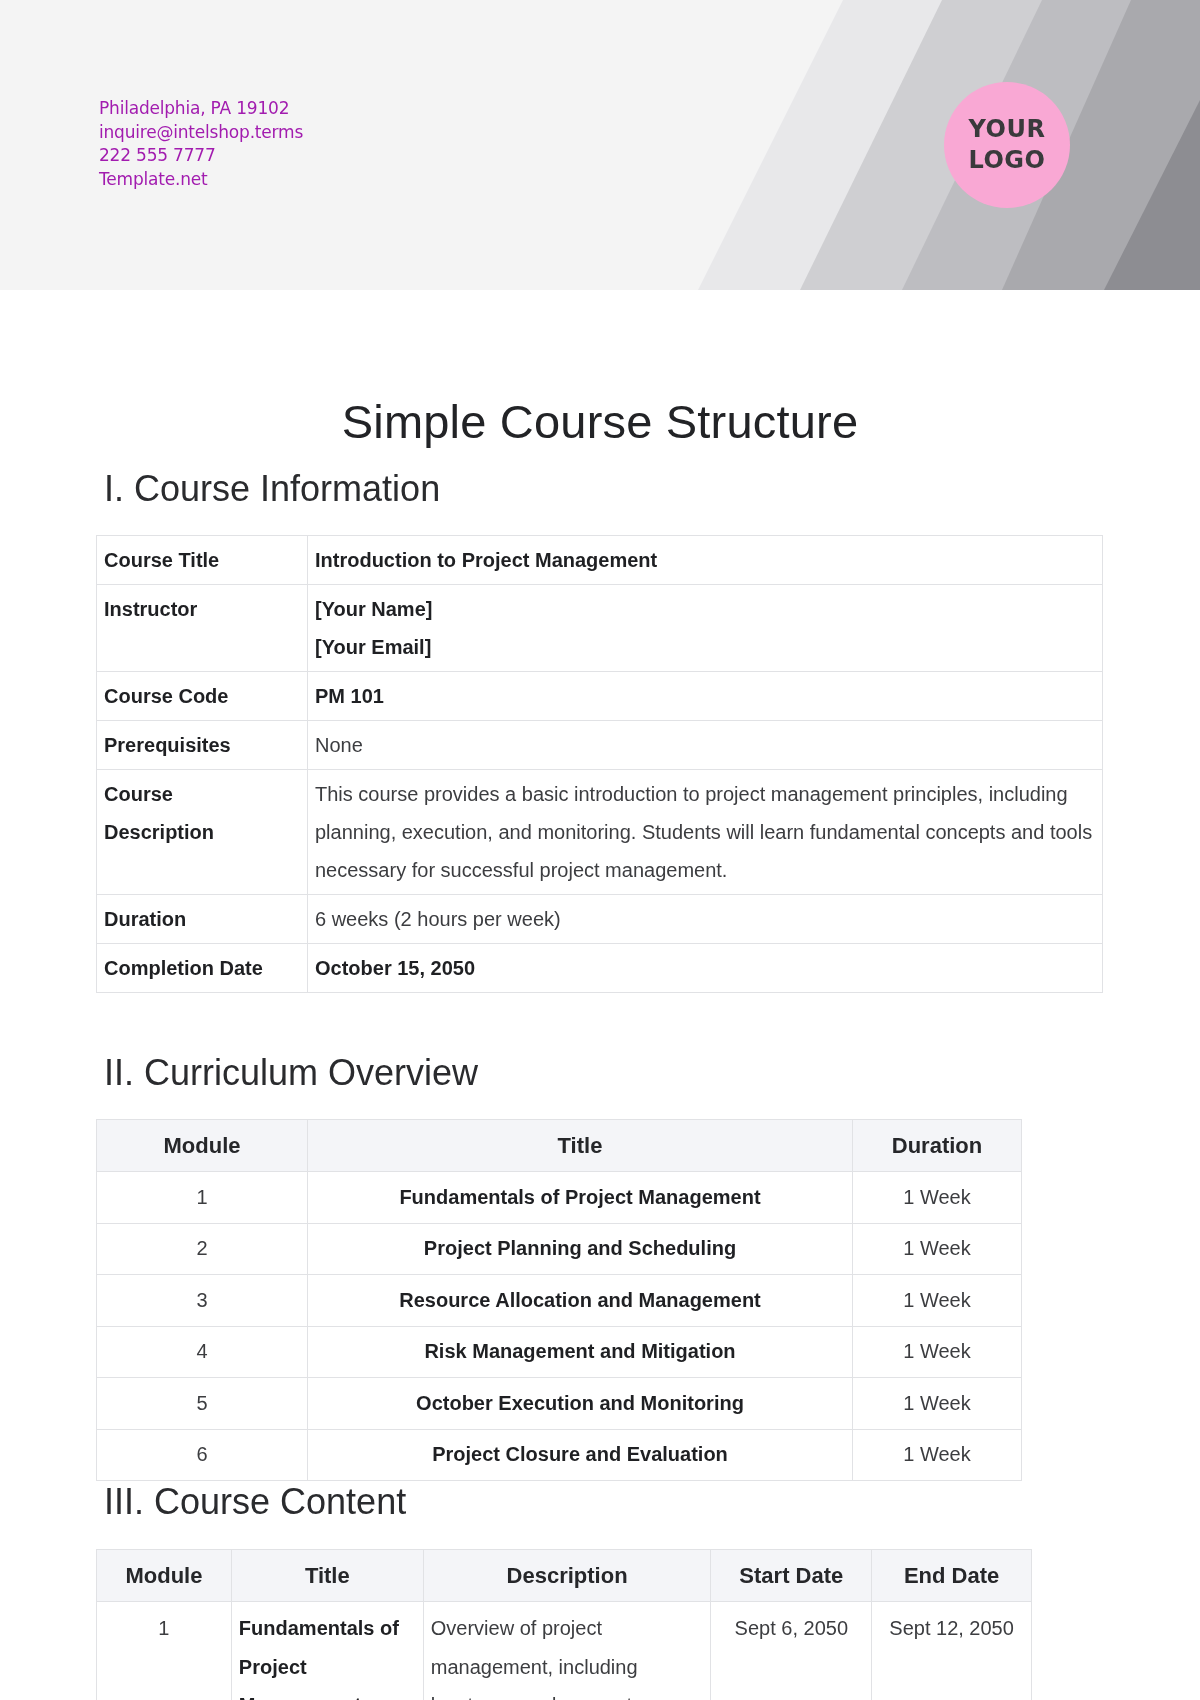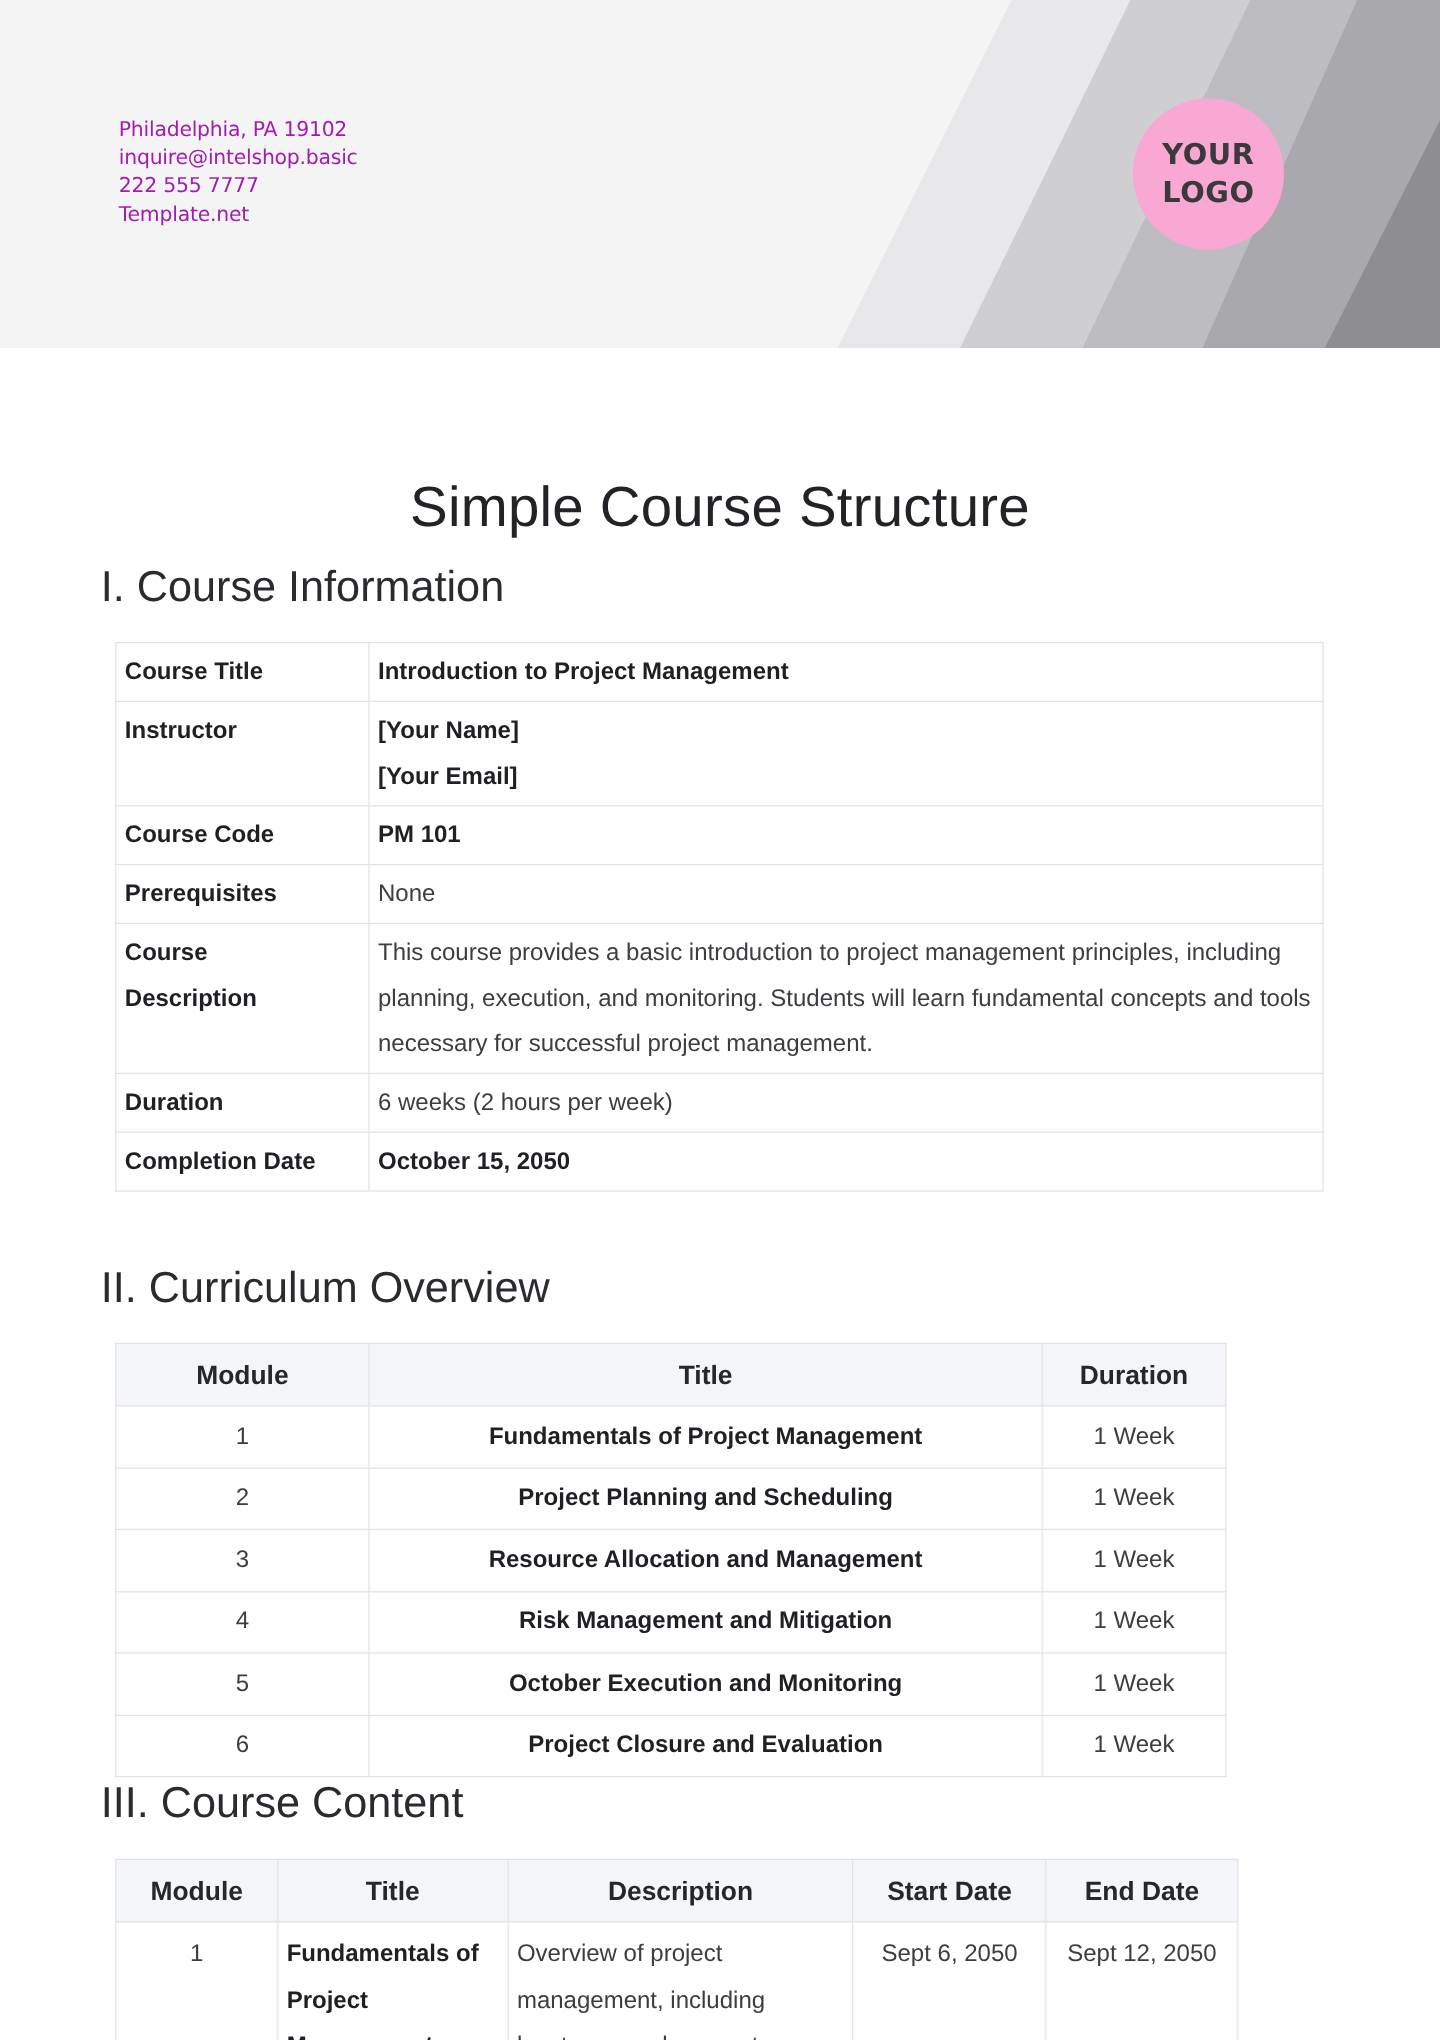--- a/index.html
+++ b/index.html
@@ -23,21 +23,21 @@
       display: flex; flex-direction: column; align-items: center; justify-content: center;
       font-family: "DejaVu Sans", sans-serif; font-weight: bold; font-size: 24px;
       line-height: 31px; color: #3a3a3c; letter-spacing: 0.5px;
     }
 
     .doc-title {
       position: absolute; left: 0; top: 394px; width: 1200px; text-align: center;
       font-size: 47px; font-weight: 500; color: #222326; letter-spacing: 0.2px;
     }
     .section-heading {
-      position: absolute; left: 84px; font-size: 36px; font-weight: normal; color: #2a2b2e;
+      position: absolute; left: 104px; font-size: 36px; font-weight: normal; color: #2a2b2e;
     }
     .h1 { top: 468px; }
     .h2 { top: 1052px; }
     .h3 { top: 1481px; }
 
     table { border-collapse: collapse; position: absolute; font-size: 20px; }
     td, th { border: 1.5px solid #e1e2e5; vertical-align: top; }
 
     .info-table { left: 96px; top: 535px; width: 1007px; }
     .info-table td { padding: 12px 7px 12px 7px; line-height: 38px; }
@@ -47,21 +47,21 @@
     .info-table td { padding-top: 5px; padding-bottom: 5px; }
 
     .curr-table { left: 96px; top: 1119px; width: 926px; }
     .curr-table th {
       background: #f4f5f8; font-weight: 600; height: 52px; text-align: center;
       vertical-align: middle; font-size: 22px; color: #26272a; font-weight: bold;
     }
     .curr-table td { height: 51.5px; text-align: center; vertical-align: middle; }
     .curr-table td.num { width: 211px; color: #3c3d40; }
     .curr-table td.title { font-weight: bold; color: #1f2023; }
-    .curr-table td.dur { width: 153px; color: #3c3d40; }
+    .curr-table td.dur { width: 169px; color: #3c3d40; }
 
     .content-table { left: 96px; top: 1549px; width: 936px; }
     .content-table th {
       background: #f4f5f8; font-weight: bold; height: 52px; text-align: center;
       vertical-align: middle; font-size: 22px; color: #26272a;
     }
     .content-table td { padding: 7px 7px; line-height: 38.5px; color: #3c3d40; }
     .content-table td.c-num { text-align: center; width: 135px; }
     .content-table td.c-title { font-weight: bold; color: #1f2023; width: 192px; }
     .content-table td.c-desc { width: 288px; }
@@ -74,21 +74,21 @@
 <div class="header-band">
   <svg class="stripes" viewBox="0 0 1200 290" preserveAspectRatio="none">
     <polygon points="843,0 1200,0 1200,290 698,290" fill="#e8e8ea"></polygon>
     <polygon points="942,0 1200,0 1200,290 800,290" fill="#cfcfd2"></polygon>
     <polygon points="1042,0 1200,0 1200,290 902,290" fill="#bdbdc1"></polygon>
     <polygon points="1131,0 1200,0 1200,290 1002,290" fill="#a9a9ad"></polygon>
     <polygon points="1200,100 1200,290 1104,290" fill="#8d8d92"></polygon>
   </svg>
   <div class="contact">
     <div>Philadelphia, PA 19102</div>
-    <div>inquire@intelshop.basic</div>
+    <div>inquire@intelshop.terms</div>
     <div>222 555 7777</div>
     <div>Template.net</div>
   </div>
   <div class="logo-circle">
     <span>YOUR</span>
     <span>LOGO</span>
   </div>
 </div>
 
 <h1 class="doc-title">Simple Course Structure</h1>

